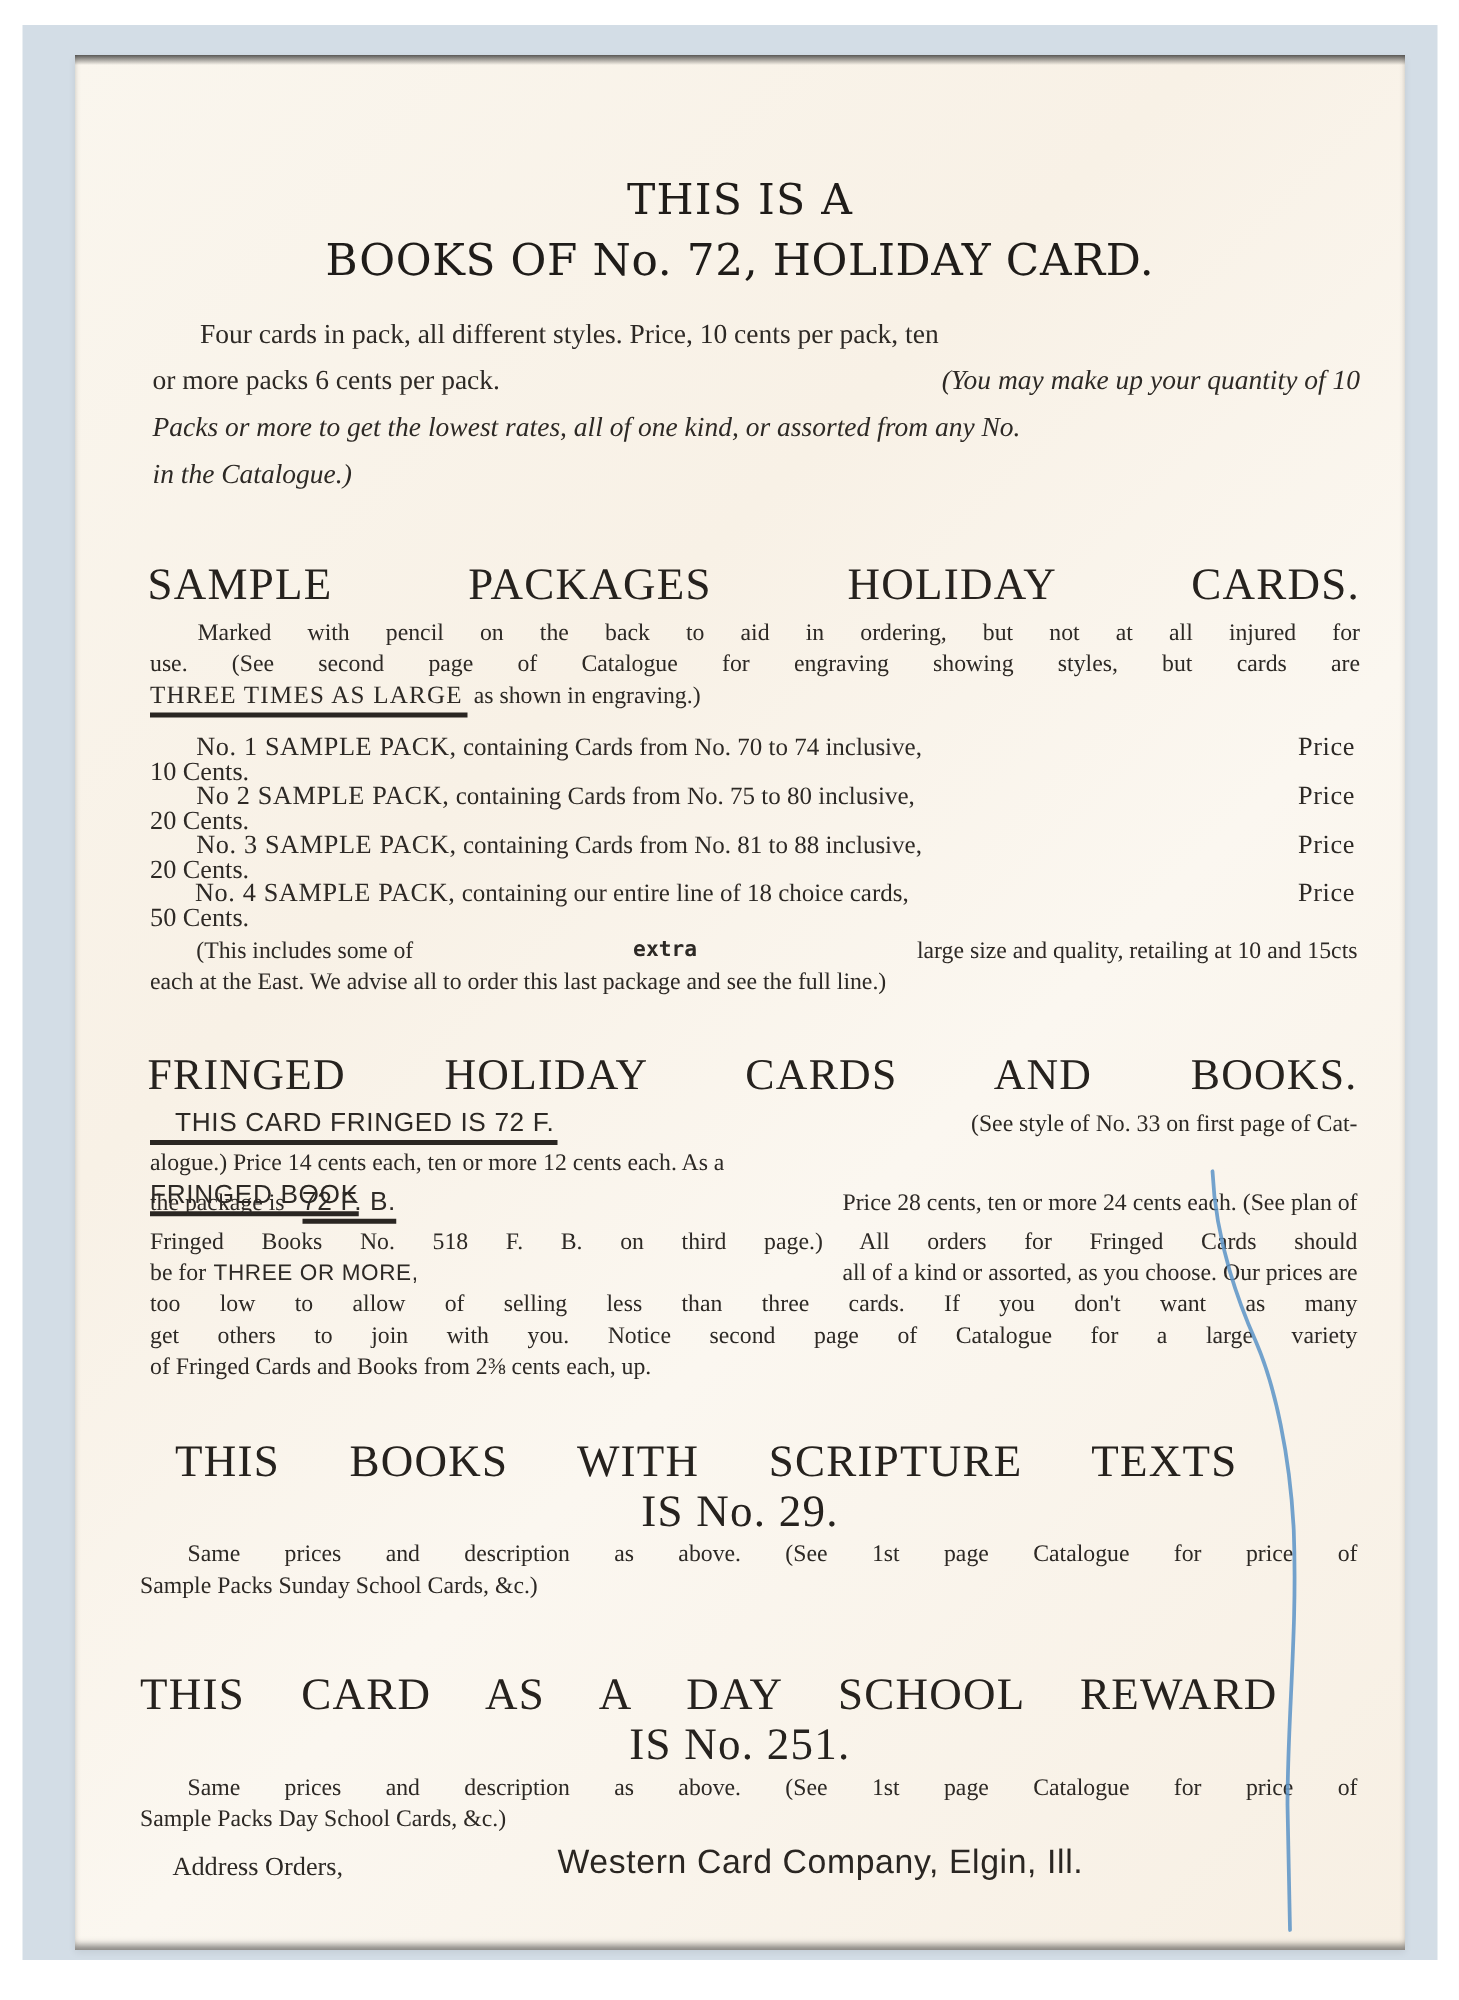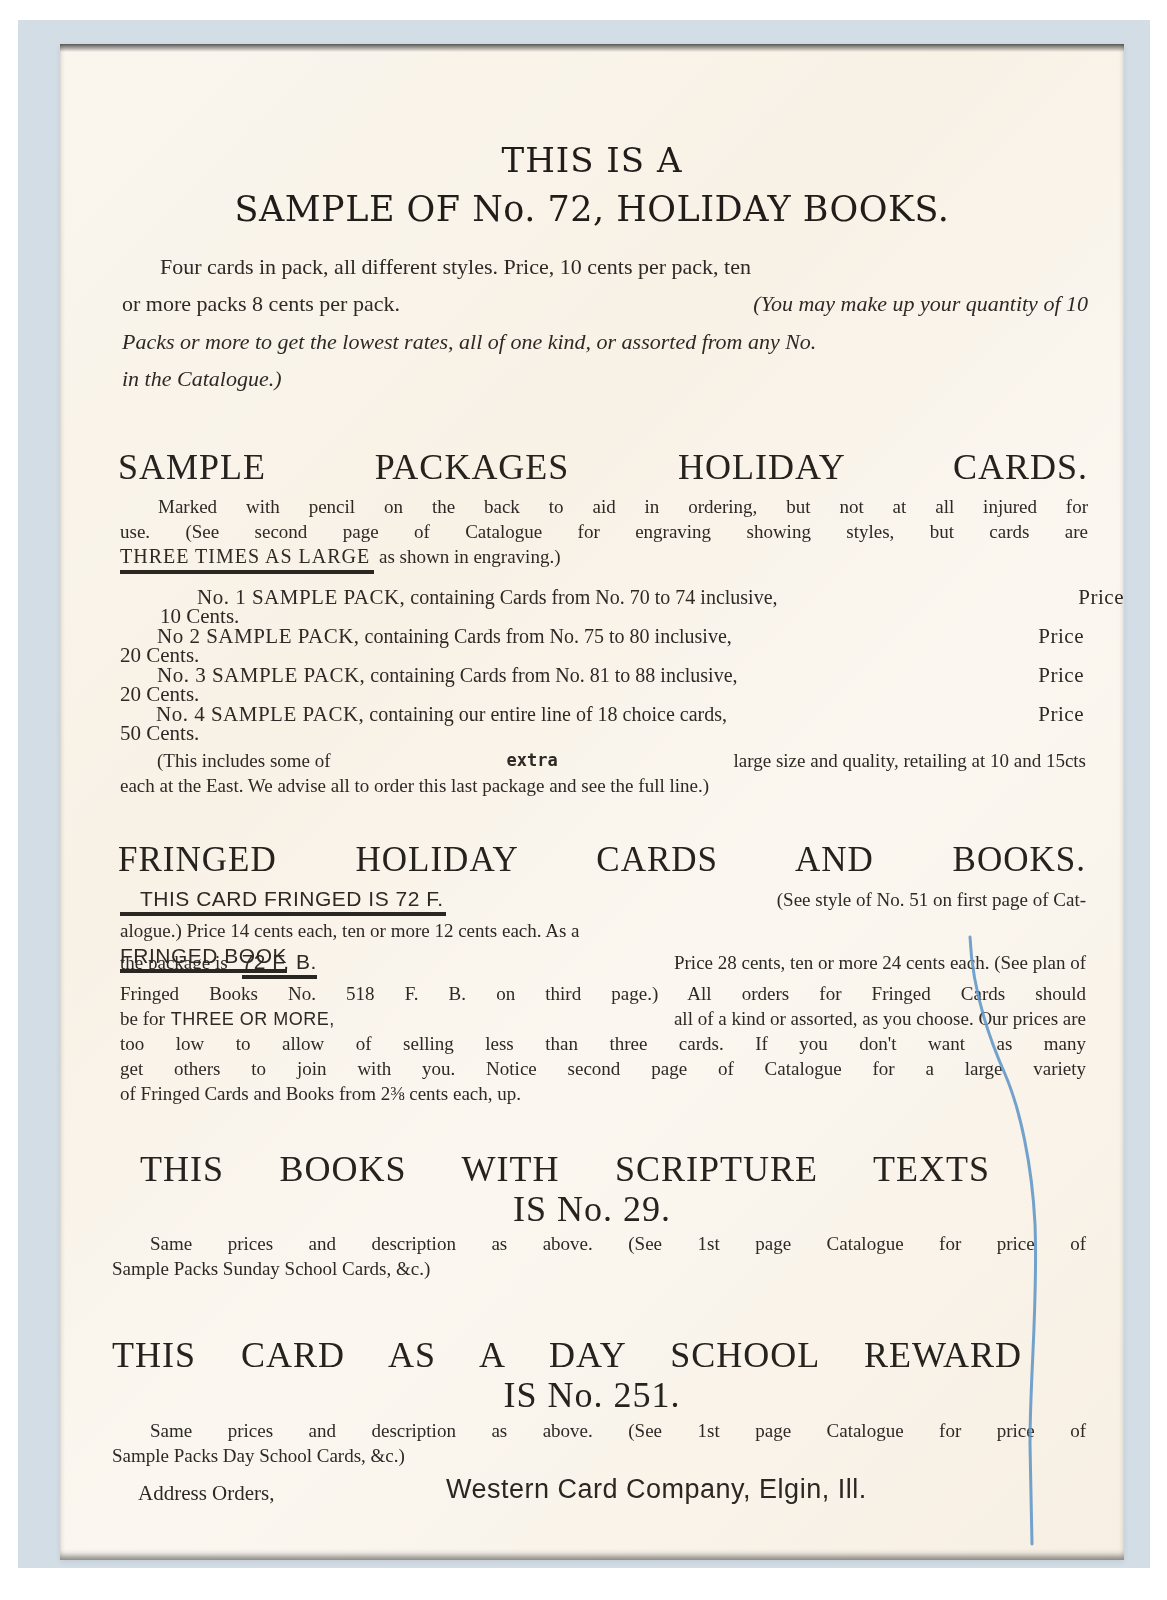--- a/index.html
+++ b/index.html
@@ -55,40 +55,40 @@
   </style>
 </head>
 <body>
 
 <div class="scan-bg"></div>
 
 <div class="card">
   <div class="content">
 
     <div class="h1" style="top:96px; font-size:34px;">THIS IS A</div>
-    <div class="h1" style="top:145px; font-size:35px; letter-spacing:0.5px;">SAMPLE OF No. 72, HOLIDAY BOOKS.</div>
+    <div class="h1" style="top:145px; font-size:35px; letter-spacing:0.5px;">BOOKS OF No. 72, HOLIDAY CARD.</div>
 
     <div class="body-text" style="left:100px; top:204px; width:928px;">Four cards in pack, all different styles.  Price, 10 cents per pack, ten</div>
     <div class="body-text" style="left:62px; top:241px; width:966px; display:flex; justify-content:space-between;">
-      <span>or more packs 8 cents per pack.</span>
+      <span>or more packs 6 cents per pack.</span>
       <span class="italic">(You may make up your quantity of 10</span>
     </div>
     <div class="body-text italic" style="left:62px; top:279px; width:966px;">Packs or more to get the lowest rates, all of one kind, or assorted from any No.</div>
     <div class="body-text italic" style="left:62px; top:316px; width:966px;">in the Catalogue.)</div>
 
     <div class="h-slab" style="top:402px; left:58px; width:970px; text-align:justify; text-align-last:justify; font-size:36px;">SAMPLE PACKAGES HOLIDAY CARDS.</div>
 
     <div class="small-text" style="left:98px; top:450px; width:930px; text-align:justify; text-align-last:justify;">Marked with pencil on the back to aid in ordering,  but  not at all injured for</div>
     <div class="small-text" style="left:60px; top:475px; width:968px; text-align:justify; text-align-last:justify;">use.  (See second page of Catalogue for engraving showing styles, but cards are</div>
     <div class="small-text" style="left:60px; top:500px; width:968px;">
       <span class="bar-under" style="font-size:20px; letter-spacing:1px; display:inline-block; padding-right:4px;">THREE TIMES AS LARGE</span>
       <span>as shown in engraving.)</span>
     </div>
 
-    <div class="pack-line" style="top:544px;margin-left:40px;">
+    <div class="pack-line" style="top:544px;">
       <div class="row1">
         <span><span class="head">No. 1 SAMPLE PACK,</span> <span>containing Cards from No. 70 to 74 inclusive,</span></span>
         <span class="head">Price</span>
       </div>
       <div class="row2">10 Cents.</div>
     </div>
     <div class="pack-line" style="top:583px;">
       <div class="row1">
         <span><span class="head">No  2 SAMPLE PACK,</span> <span>containing Cards from No. 75 to 80 inclusive,</span></span>
         <span class="head">Price</span>
@@ -116,21 +116,21 @@
         <span style="font-family:'DejaVu Sans Mono', monospace; font-weight:700; font-size:17px;">extra</span>
         <span>large size and quality, retailing at 10 and 15cts</span>
       </div>
       <div>each at the East.  We advise all to order this last package and see the full line.)</div>
     </div>
 
     <div class="h-slab" style="top:796px; left:58px; width:968px; text-align:justify; text-align-last:justify; font-size:35px;">FRINGED HOLIDAY CARDS  AND BOOKS.</div>
 
     <div class="small-text" style="left:60px; top:842px; width:966px; display:flex; align-items:baseline; justify-content:space-between;">
       <span class="sans-caps bar-under" style="font-size:21px; padding-left:20px; padding-right:2px;">THIS CARD FRINGED IS 72 F.</span>
-      <span>(See style of No. 51 on first page of Cat-</span>
+      <span>(See style of No. 33 on first page of Cat-</span>
     </div>
     <div class="small-text" style="left:60px; top:874px; width:966px; display:flex; align-items:baseline; justify-content:space-between;flex-direction:column;">
       <span>alogue.) Price 14 cents each, ten or more 12 cents each.  As a</span>
       <span class="sans-caps bar-under" style="font-size:21px;">FRINGED BOOK</span>
     </div>
     <div class="small-text" style="left:60px; top:905px; width:966px; display:flex; align-items:baseline; gap:14px;">
       <span>the package is</span>
       <span class="sans-caps bar-under" style="font-size:21px;">72 F. B.</span>
       <span style="flex:1; text-align:right;">Price 28 cents, ten or more 24 cents each. (See plan of</span>
     </div>

